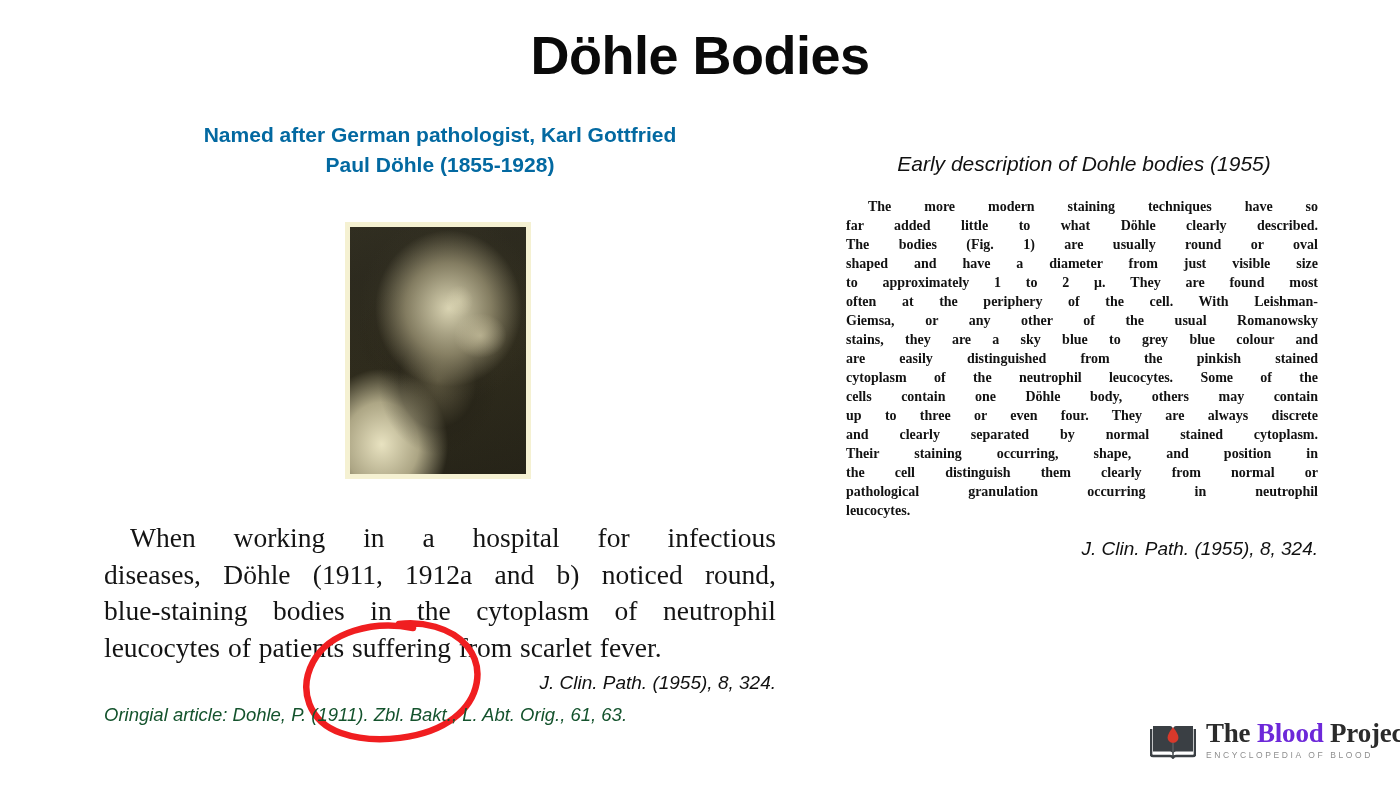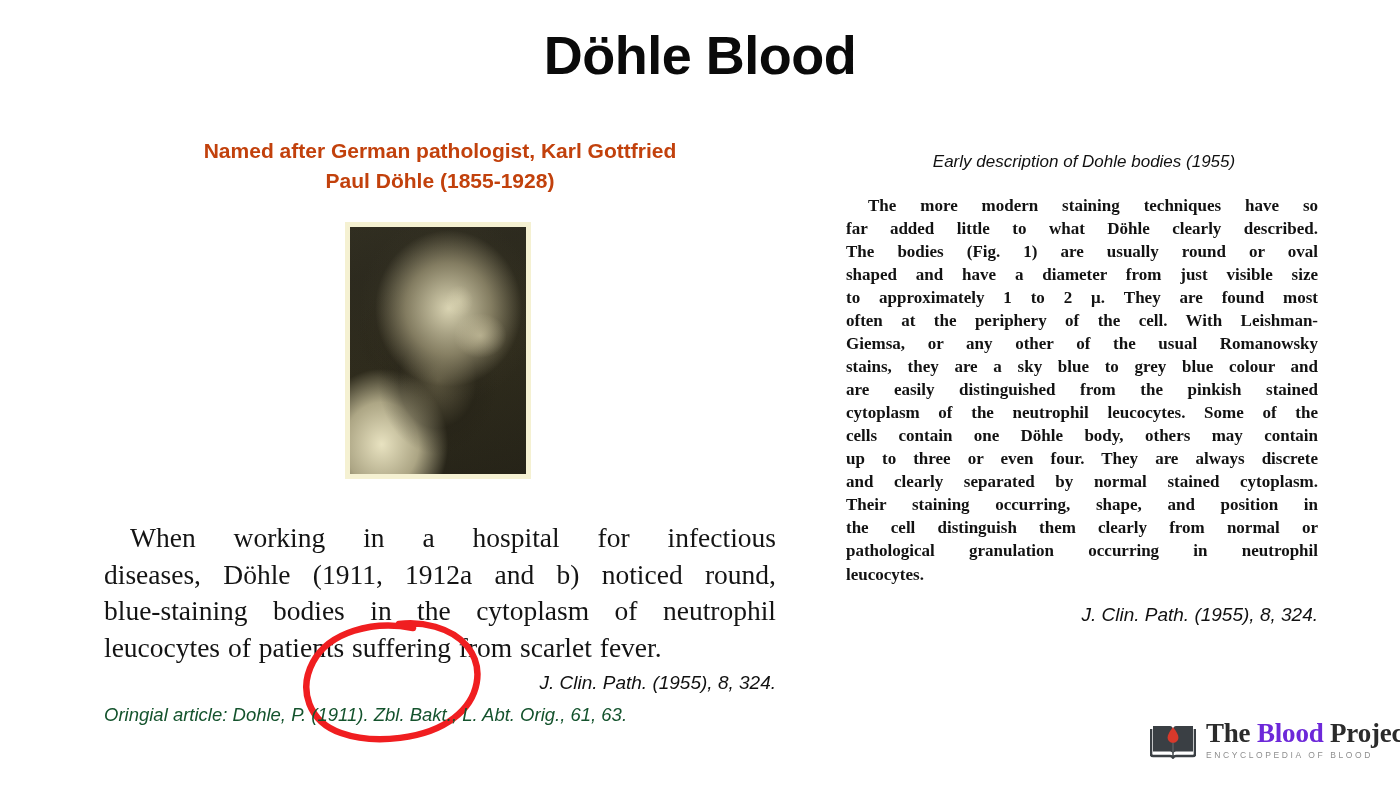--- a/index.html
+++ b/index.html
@@ -33,27 +33,27 @@
 
   
   #left-column {
     position: absolute;
     left: 90px;
     top: 120px;
     width: 700px;
   }
   #named-after {
     width: 600px;
-    margin: 16px auto;
+    margin: 0 auto;
     text-align: center;
     font-family: "Liberation Sans", sans-serif;
     font-weight: bold;
     font-size: 21px;
     line-height: 1.42;
-    color: #c2410c;
+    color: #0369a1;
   }
 
   
   #portrait-frame {
     position: absolute;
     left: 255px;
     top: 102px;
     width: 186px;
     height: 257px;
     background: #f3efcf;
@@ -139,31 +139,31 @@
   #right-column {
     position: absolute;
     left: 840px;
     top: 152px;
     width: 500px;
   }
   #right-heading {
     text-align: center;
     font-family: "Liberation Sans", sans-serif;
     font-style: italic;
-    font-size: 17px;
+    font-size: 21px;
     color: #111111;
     margin: 0 0 22px 0;
     padding-right: 12px;
   }
   #right-passage {
     width: 472px;
     margin-left: 6px;
     font-family: "Liberation Serif", serif;
     font-weight: bold;
-    font-size: 17px;
+    font-size: 14px;
     line-height: 1.355;
     color: #121212;
     text-align: justify;
     text-align-last: justify;
     word-spacing: 0.5px;
   }
   #right-passage .indent-first { padding-left: 22px; }
   #right-passage .last-line {
     text-align: center;
     text-align-last: left;
@@ -208,21 +208,21 @@
     font-family: "Liberation Sans", sans-serif;
     font-size: 8.5px;
     letter-spacing: 2.6px;
     color: #8e8e8e;
     white-space: nowrap;
   }
 </style>
 </head>
 <body>
 
-<div id="slide-title">Döhle Blood</div>
+<div id="slide-title">Döhle Bodies</div>
 
 <div id="left-column">
 
   <div id="named-after">
     <div>Named after German pathologist, Karl Gottfried</div>
     <div>Paul Döhle (1855-1928)</div>
   </div>
 
   <div id="portrait-frame">
     <div id="portrait-photo"></div>

